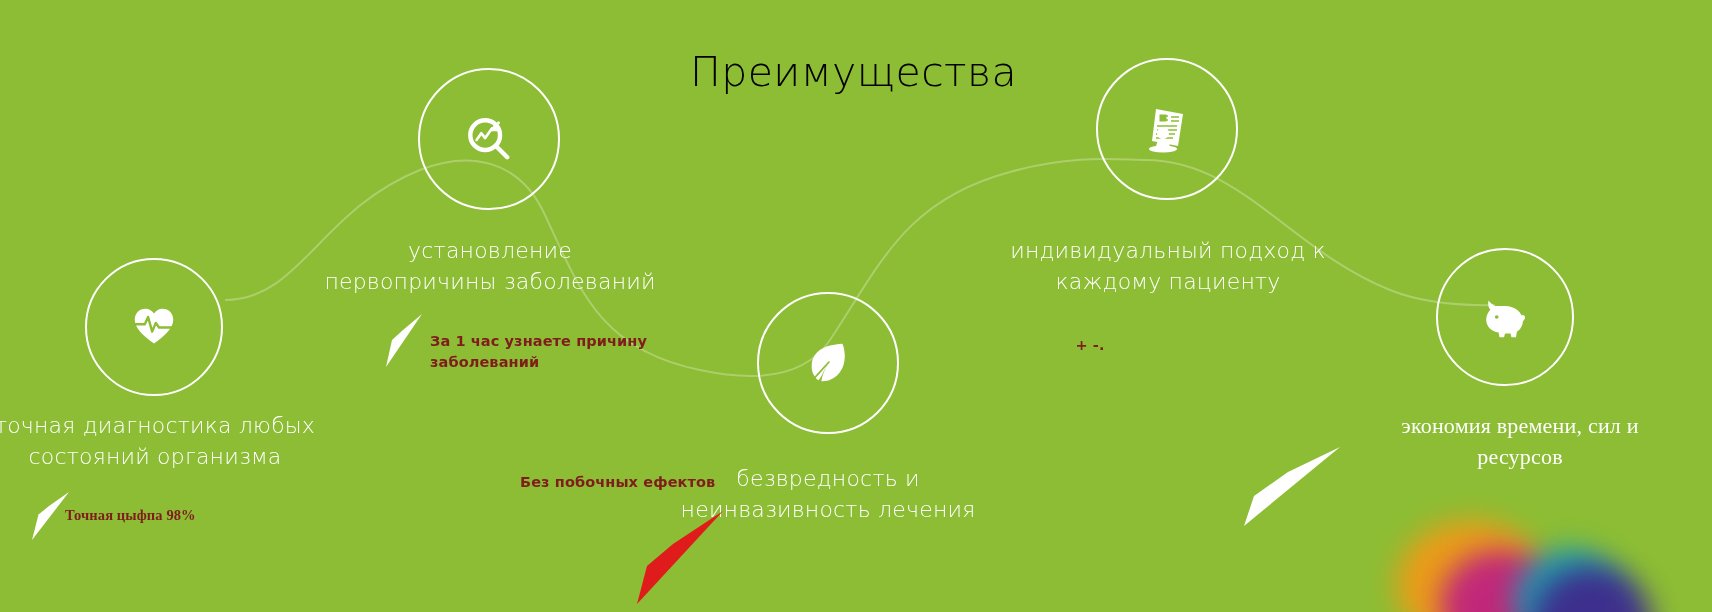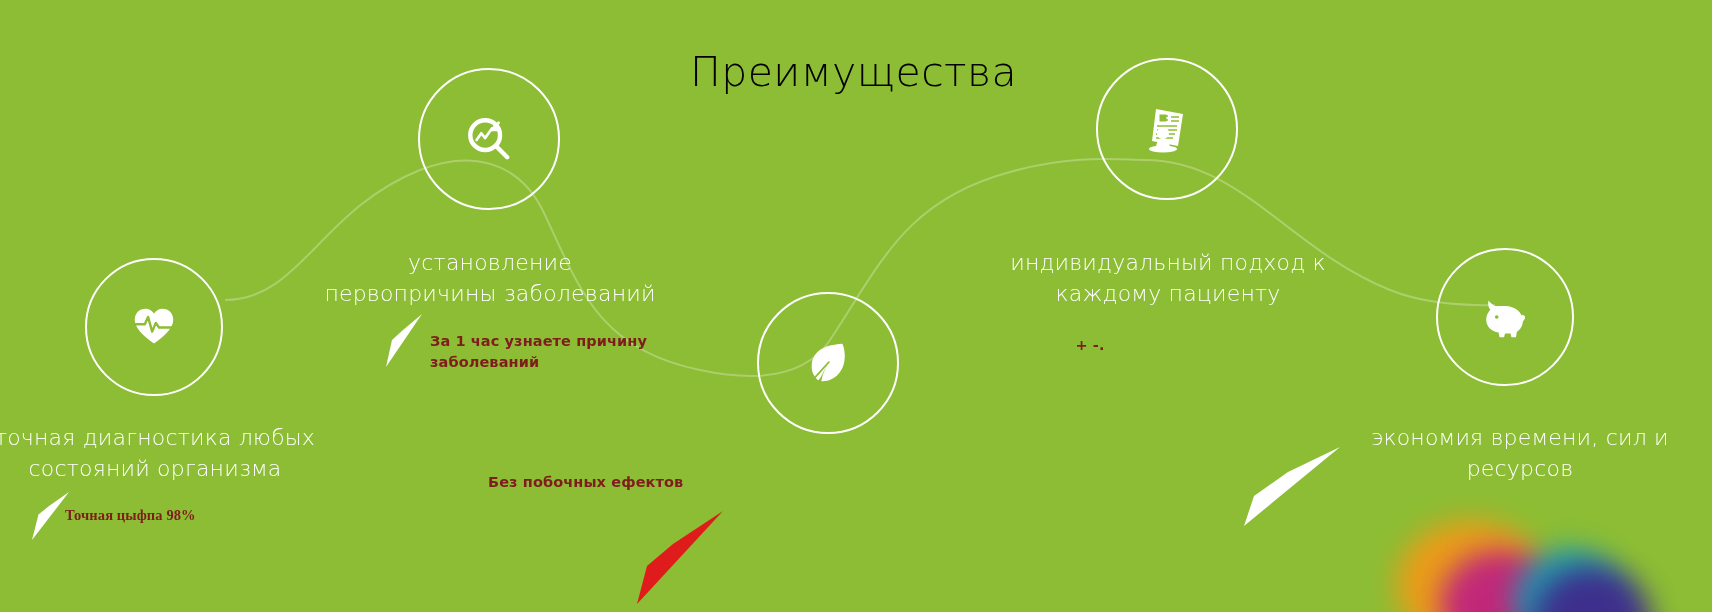--- a/index.html
+++ b/index.html
@@ -37,21 +37,21 @@
   .node{
     position:absolute; border:2px solid #ffffff; border-radius:50%;
     display:flex; align-items:center; justify-content:center;
   }
   .node svg{ display:block; }
 
   
   .caption{
     position:absolute; color:#ffffff; font-weight:300;
     font-size:22px; line-height:1.42; text-align:center;
-    white-space:pre-line; letter-spacing:.2px;margin-top:12px;
+    white-space:pre-line; letter-spacing:.2px;
   }
   
   .note{
     position:absolute; color:#7f1d1d; font-weight:700;
     font-size:14.5px; line-height:1.42; white-space:pre-line;
     letter-spacing:.1px;
   }
   .note.center{ text-align:center; }
 
   
@@ -117,21 +117,23 @@
   <div class="node" style="left:757px; top:292px; width:142px; height:142px;">
     <span>
       <svg width="46" height="46" viewBox="0 0 48 48">
         <path fill="#ffffff" d="M39 4 C20 5 8 12 7 26 C6.4 33.5 10 39 14 42
                                  C18 38 20 30 24 25 C20.5 30.5 18 37 17 43
                                  C30 44 42 33 41.5 16 C41.3 10 40 6 39 4 Z"></path>
         <path fill="none" stroke="#8cbd34" stroke-width="1.8" stroke-linecap="round" d="M6 44 L25 23"></path>
       </svg>
     </span>
   </div>
-  <div class="note" style="left:488px; top:472px; width:210px;">Без побочных ефектов</div>
+  <div class="caption" style="left:670px; top:463px; width:316px;">безвредность и
+неинвазивность лечения</div>
+  <div class="note" style="left:520px; top:472px; width:210px;">Без побочных ефектов</div>
   <svg class="arrow" style="left:625px; top:508px;" width="110" height="104" viewBox="0 0 110 104">
     <path fill="#e01b1b" d="M98 3 L12 96 L22 58 L48 36 Z"></path>
   </svg>
 
   <div class="node" style="left:1096px; top:58px; width:142px; height:142px;">
     <span>
       <svg width="48" height="48" viewBox="0 0 48 48">
         <path fill="#ffffff" d="M13 4 L40 9 L35 41 L9 36 Z"></path>
         <g stroke="#8cbd34" stroke-width="1.5">
           <path d="M17 11 H25"></path>
@@ -159,19 +161,19 @@
       <svg width="44" height="44" viewBox="0 0 48 48">
         <path fill="#ffffff" d="M13 12 C8 9 6 6 6 6 C5 10 6 14 8 16 C5 19 3.5 23 3.5 27
                                  C3.5 34 9 40 17 41 L18 46 H23 L24 42 H30 L31 46 H36 L37 40
                                  C41 37.5 43.5 33 43.5 28 C43.5 19 35 12 24 12 C20 12 16.5 12 13 12 Z"></path>
         <circle cx="15" cy="24" r="2" fill="#8cbd34"></circle>
         <path fill="#ffffff" d="M42 22 C45.5 21 47 24 45 27 C44 28.5 42.5 29 42 28.5 Z"></path>
         <path fill="none" stroke="#8cbd34" stroke-width="1.6" stroke-linecap="round" d="M20 7.5 H31"></path>
       </svg>
     </span>
   </div>
-  <div class="caption" style="left:1340px; top:410px; width:360px;">экономия времени, сил и
+  <div class="caption" style="left:1340px; top:410px; width:360px;font-family:Liberation Serif, serif;">экономия времени, сил и
 ресурсов</div>
   <svg class="arrow" style="left:1236px; top:444px;" width="114" height="88" viewBox="0 0 114 88">
     <path fill="#ffffff" d="M104 3 L8 82 L18 52 L52 28 Z"></path>
   </svg>
 
 </div>
 
 </body></html>

